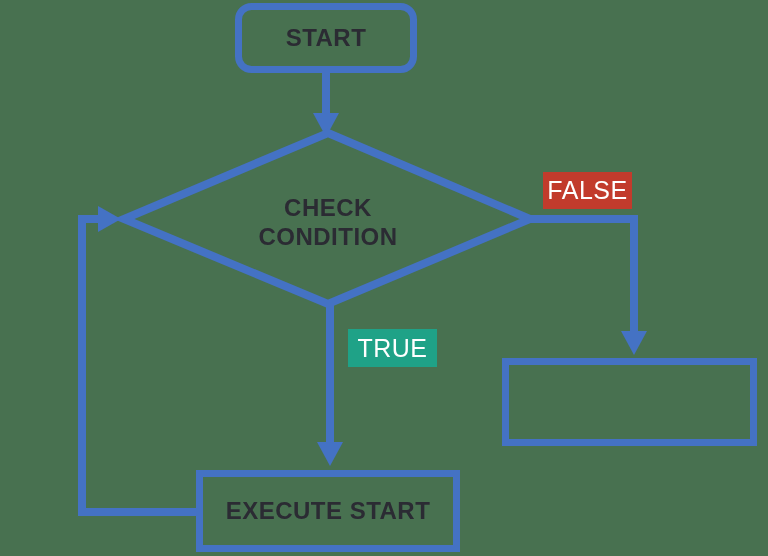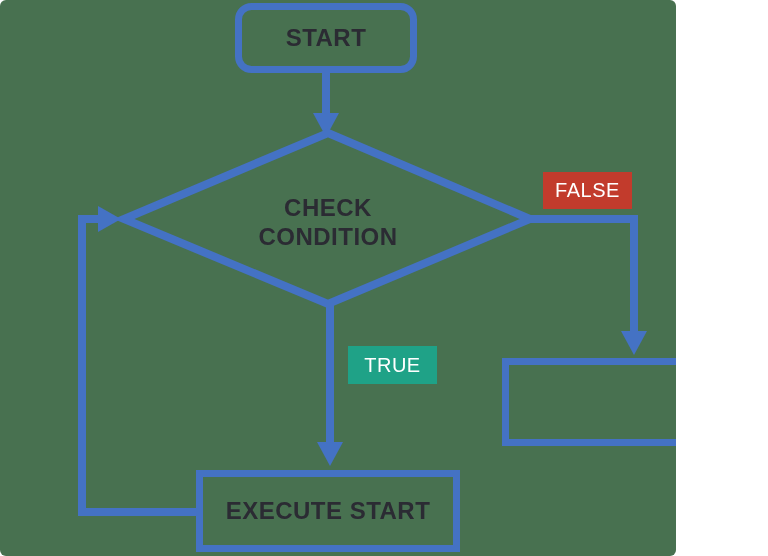--- a/index.html
+++ b/index.html
@@ -8,51 +8,50 @@
     --node-text:#2B2B33;
     --label-text:#FFFFFF;
     --false-bg:#C23B2C;
     --true-bg:#1FA287;
     --repeat-bg:#1397D5;
   }
   html,body{margin:0;padding:0;}
   body{font-family:"Liberation Sans", sans-serif;}
   .stage{
     position:relative;
-    width:676px;
+    width:768px;
     height:556px;
     background:var(--background);
     overflow:hidden;
-    border-radius:6px;
   }
   .stage svg{position:absolute;inset:0;display:block;}
   .shape{fill:none;stroke:var(--line);stroke-width:8;}
   .shape-thin{fill:none;stroke:var(--line);stroke-width:7;}
   .edge{fill:none;stroke:var(--line);stroke-width:8;}
   .arrowhead{fill:var(--line);stroke:none;}
   .node-label{
     position:absolute;
     display:flex;align-items:center;justify-content:center;
     text-align:center;
     color:var(--node-text);
     font-weight:700;
     font-size:24px;
     letter-spacing:0.5px;
     line-height:1.22;
   }
   .tag{
     position:absolute;
     display:flex;align-items:center;justify-content:center;
     color:var(--label-text);
-    font-size:20px;
+    font-size:25px;
     font-weight:400;
     letter-spacing:0.5px;
   }
   .tag-false{left:543px;top:172px;width:89px;height:37px;background:var(--false-bg);}
-  .tag-true{left:348px;top:346px;width:89px;height:38px;background:var(--true-bg);}
+  .tag-true{left:348px;top:329px;width:89px;height:38px;background:var(--true-bg);}
   .tag-repeat{
     left:2px;top:342px;width:156px;height:57px;
     background:var(--repeat-bg);
     font-size:35px;letter-spacing:0;
   }
   .label-start{left:238px;top:6px;width:176px;height:64px;}
   .label-condition{left:248px;top:182px;width:160px;height:80px;}
   .label-exit{left:502px;top:358px;width:255px;height:86px;}
   .label-execute{left:196px;top:470px;width:264px;height:82px;}
 </style>

